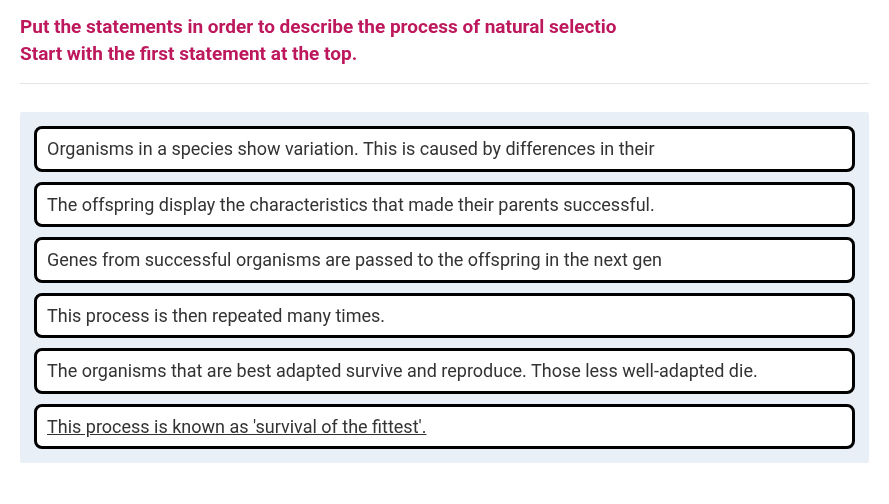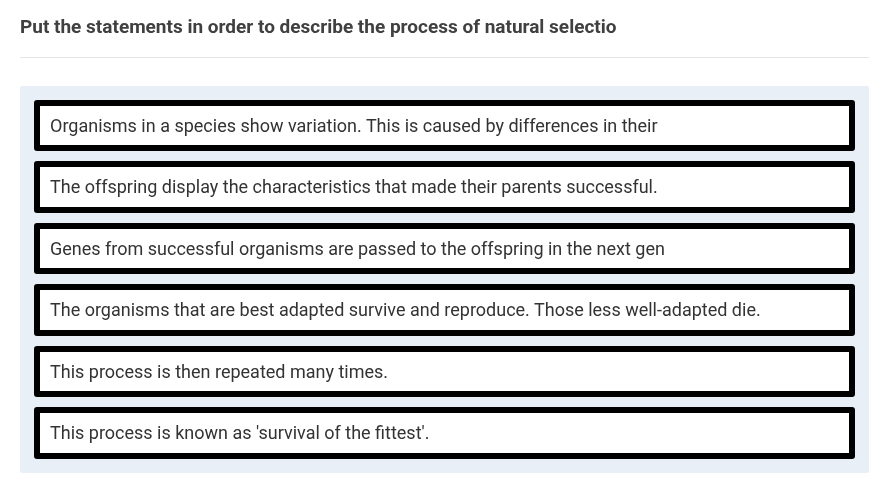--- a/index.html
+++ b/index.html
@@ -12,66 +12,68 @@
       background: #ffffff;
       color: #333333;
       width: 889px;
       height: 504px;
       overflow: hidden;
       padding: 14px 20px;
     }
     .question-header {
       font-size: 19px;
       font-weight: 700;
-      color: #404040;
+      color: #be185d;
       line-height: 1.4;
       padding-bottom: 16px;
       border-bottom: 1px solid #e5e5e5;
       margin-bottom: 28px;
     }
     .statements-container {
       background: #e8eff6;
       padding: 14px 14px;
       border-radius: 2px;
     }
     .statement-item {
       background: #ffffff;
-      border: 6px solid #000000;
-      border-radius: 3px;
+      border: 3px solid #000000;
+      border-radius: 8px;
       padding: 7px 10px;
       margin-bottom: 10px;
       font-size: 18px;
       color: #333333;
       line-height: 1.42;
       cursor: move;
       white-space: normal;
     }
     .statement-item:last-child {
       margin-bottom: 0;
+      text-decoration: underline;
     }
   </style>
 </head>
 <body>
 
 <div class="question-header">
   <span>Put the statements in order to describe the process of natural selectio</span><br>
+  <span>Start with the first statement at the top.</span>
 </div>
 
 <div class="statements-container">
   <div class="statement-item">
     <span>Organisms in a species show variation. This is caused by differences in their </span>
   </div>
   <div class="statement-item">
     <span>The offspring display the characteristics that made their parents successful.</span>
   </div>
   <div class="statement-item">
     <span>Genes from successful organisms are passed to the offspring in the next gen</span>
   </div>
   <div class="statement-item">
-    <span>The organisms that are best adapted survive and reproduce. Those less well-adapted die.</span>
+    <span>This process is then repeated many times.</span>
   </div>
   <div class="statement-item">
-    <span>This process is then repeated many times.</span>
+    <span>The organisms that are best adapted survive and reproduce. Those less well-adapted die.</span>
   </div>
   <div class="statement-item">
     <span>This process is known as 'survival of the fittest'.</span>
   </div>
 </div>
 
 </body></html>

